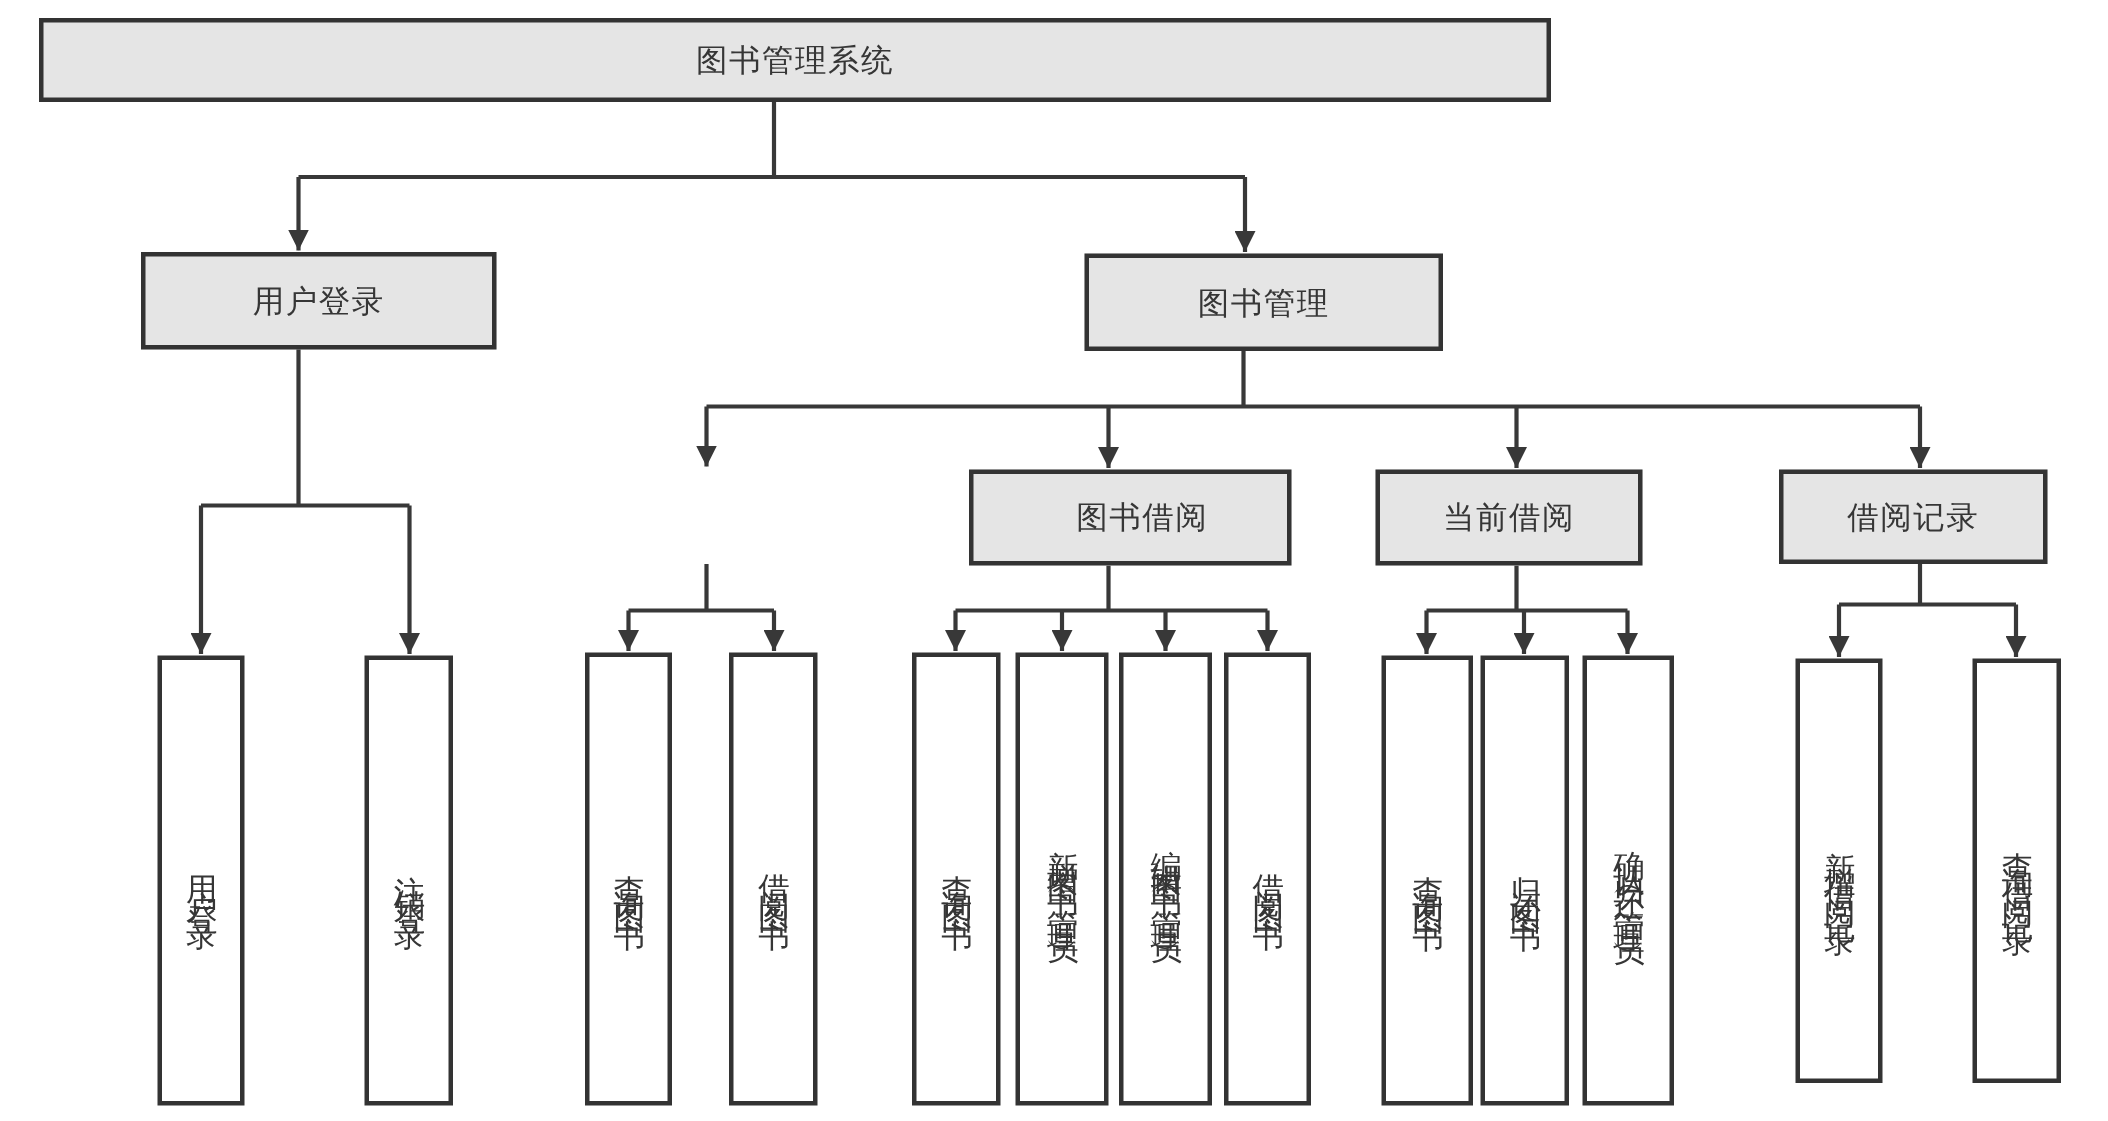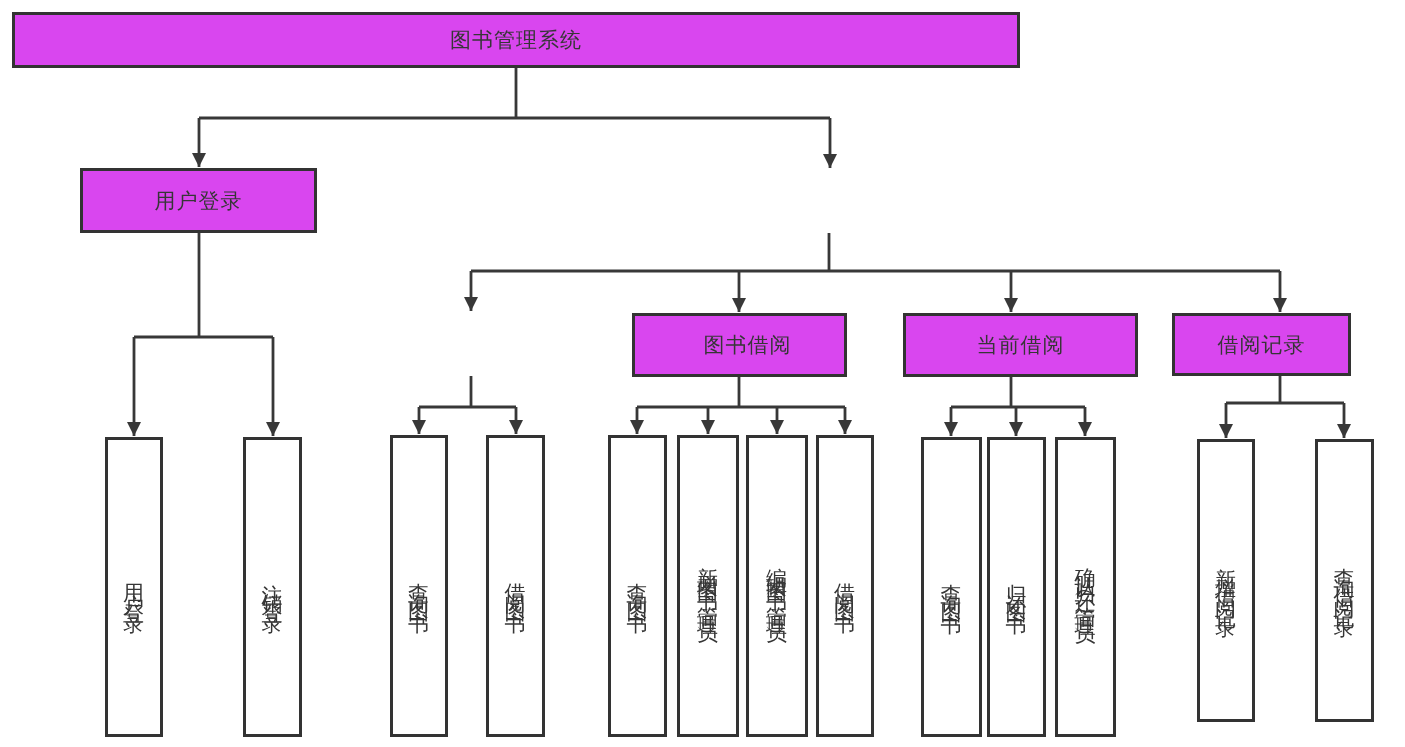--- a/index.html
+++ b/index.html
@@ -13,30 +13,31 @@
   }
   #connectors {
     position: absolute;
     left: 0; top: 0;
     width: 1405px; height: 747px;
     pointer-events: none;
   }
   .hbox {
     position: absolute;
     box-sizing: border-box;
-    background: #d946ef;
+    background: #e5e5e5;
     border: 3px solid #333333;
     display: flex;
     align-items: center;
     justify-content: center;
     font-size: 21px;
     color: #363636;
     letter-spacing: 1px;
     white-space: nowrap;
     z-index: 2;
+    margin-left: 14px;
   }
   .vbox {
     position: absolute;
     box-sizing: border-box;
     background: #ffffff;
     border: 3px solid #333333;
     display: flex;
     align-items: center;
     justify-content: center;
     writing-mode: vertical-rl;
@@ -108,23 +109,24 @@
       <path d="M1280 375 V403"></path>
       <path d="M1226 403 H1344"></path>
       <path d="M1226 403 V438" marker-end="url(#arrow)"></path>
       <path d="M1344 403 V438" marker-end="url(#arrow)"></path>
     </g>
   </svg>
 
   <div class="hbox" style="left:12px; top:12px; width:1008px; height:56px;">图书管理系统</div>
 
   <div class="hbox" style="left:80px; top:168px; width:237px; height:65px;">用户登录</div>
+  <div class="hbox" style="left:709px; top:169px; width:239px; height:65px;">图书管理</div>
 
   <div class="hbox" style="left:632px; top:313px; width:215px; height:64px;padding-left:16px;">图书借阅</div>
-  <div class="hbox" style="left:903px; top:313px; width:235px; height:64px;">当前借阅</div>
+  <div class="hbox" style="left:903px; top:313px; width:178px; height:64px;">当前借阅</div>
   <div class="hbox" style="left:1172px; top:313px; width:179px; height:63px;">借阅记录</div>
 
   <div class="vbox" style="left:105px; top:437px; width:58px; height:300px;">用户登录</div>
   <div class="vbox" style="left:243px; top:437px; width:59px; height:300px;">注销登录</div>
 
   <div class="vbox" style="left:390px; top:435px; width:58px; height:302px;">查询图书</div>
   <div class="vbox" style="left:486px; top:435px; width:59px; height:302px;">借阅图书</div>
 
   <div class="vbox" style="left:608px; top:435px; width:59px; height:302px;">查询图书</div>
   <div class="vbox" style="left:677px; top:435px; width:62px; height:302px; letter-spacing:8px;">新增图书（管理员）</div>

